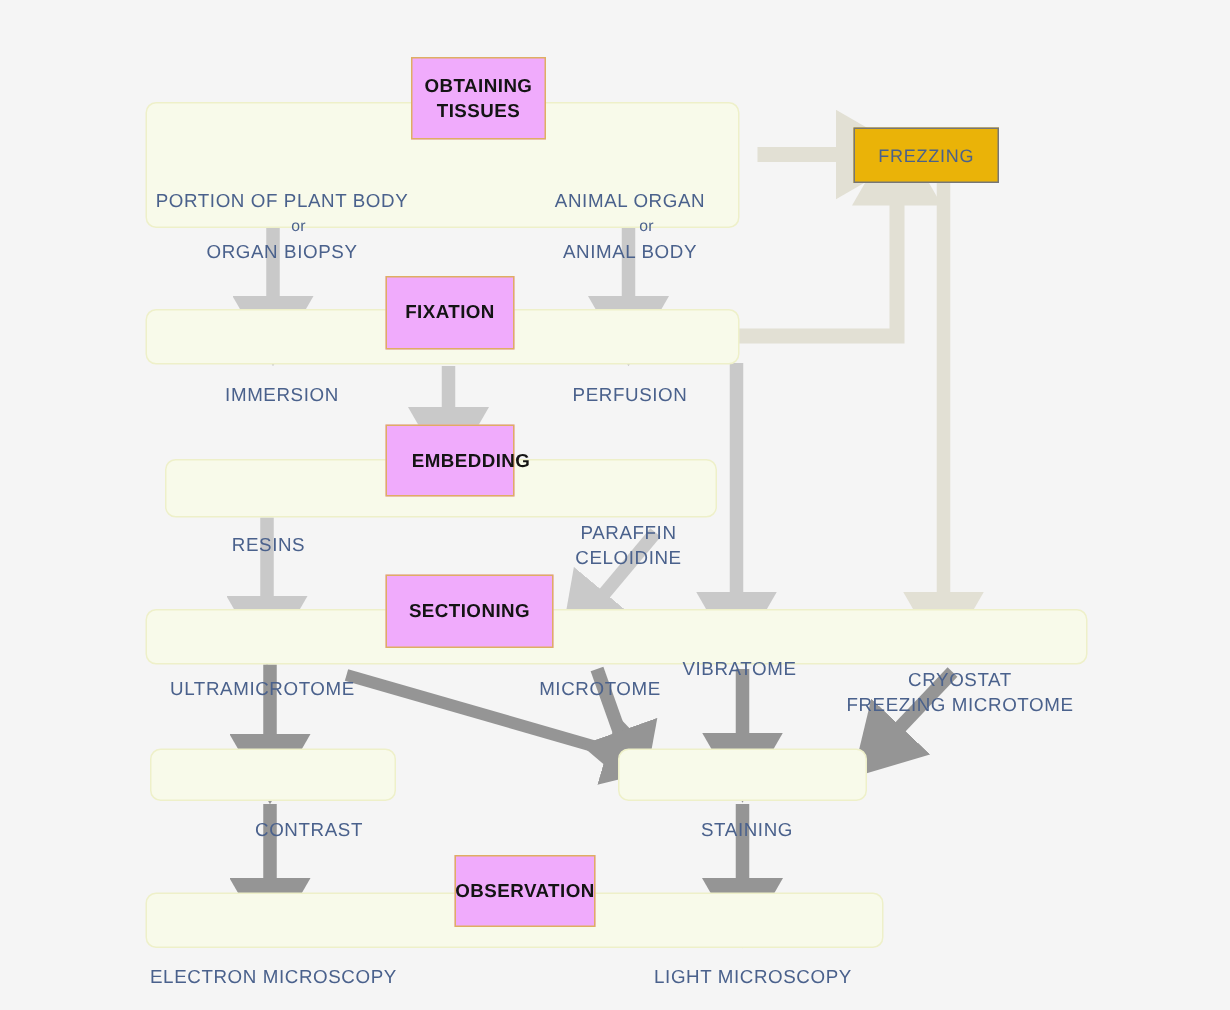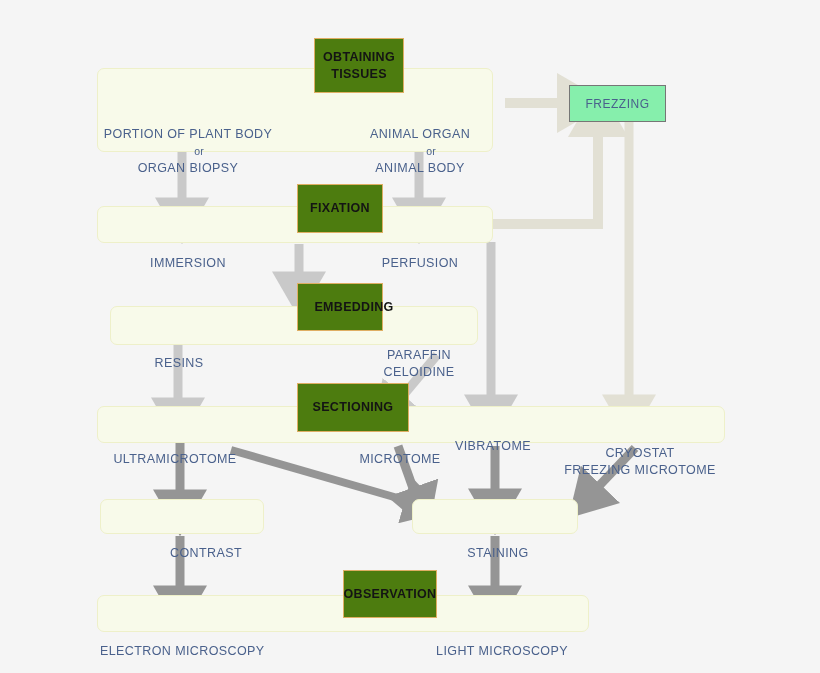--- a/index.html
+++ b/index.html
@@ -49,39 +49,38 @@
     margin-top: 36px;
   }
   .bandtext .small {
     font-size: 10.5px;
     letter-spacing: 0.2px;
     padding-left: 22px;
   }
   
   .stage {
     position: absolute;
-    background: #4d7c0f;
+    background: #f0abfc;
     border: 1px solid #dfae63;
     box-sizing: border-box;
     color: #141414;
     font-size: 12.5px;
     font-weight: bold;
     letter-spacing: 0.3px;
     line-height: 17px;
     text-align: center;
     display: flex;
     align-items: center;
     justify-content: center;
     z-index: 8;
-    margin-left: 40px;
   }
   
   .whitebox {
     position: absolute;
-    background: #86efac;
+    background: #eab308;
     border: 1px solid #767676;
     box-sizing: border-box;
     color: #4a618c;
     font-size: 12px;
     letter-spacing: 0.5px;
     display: flex;
     align-items: center;
     justify-content: center;
     z-index: 8;
   }

